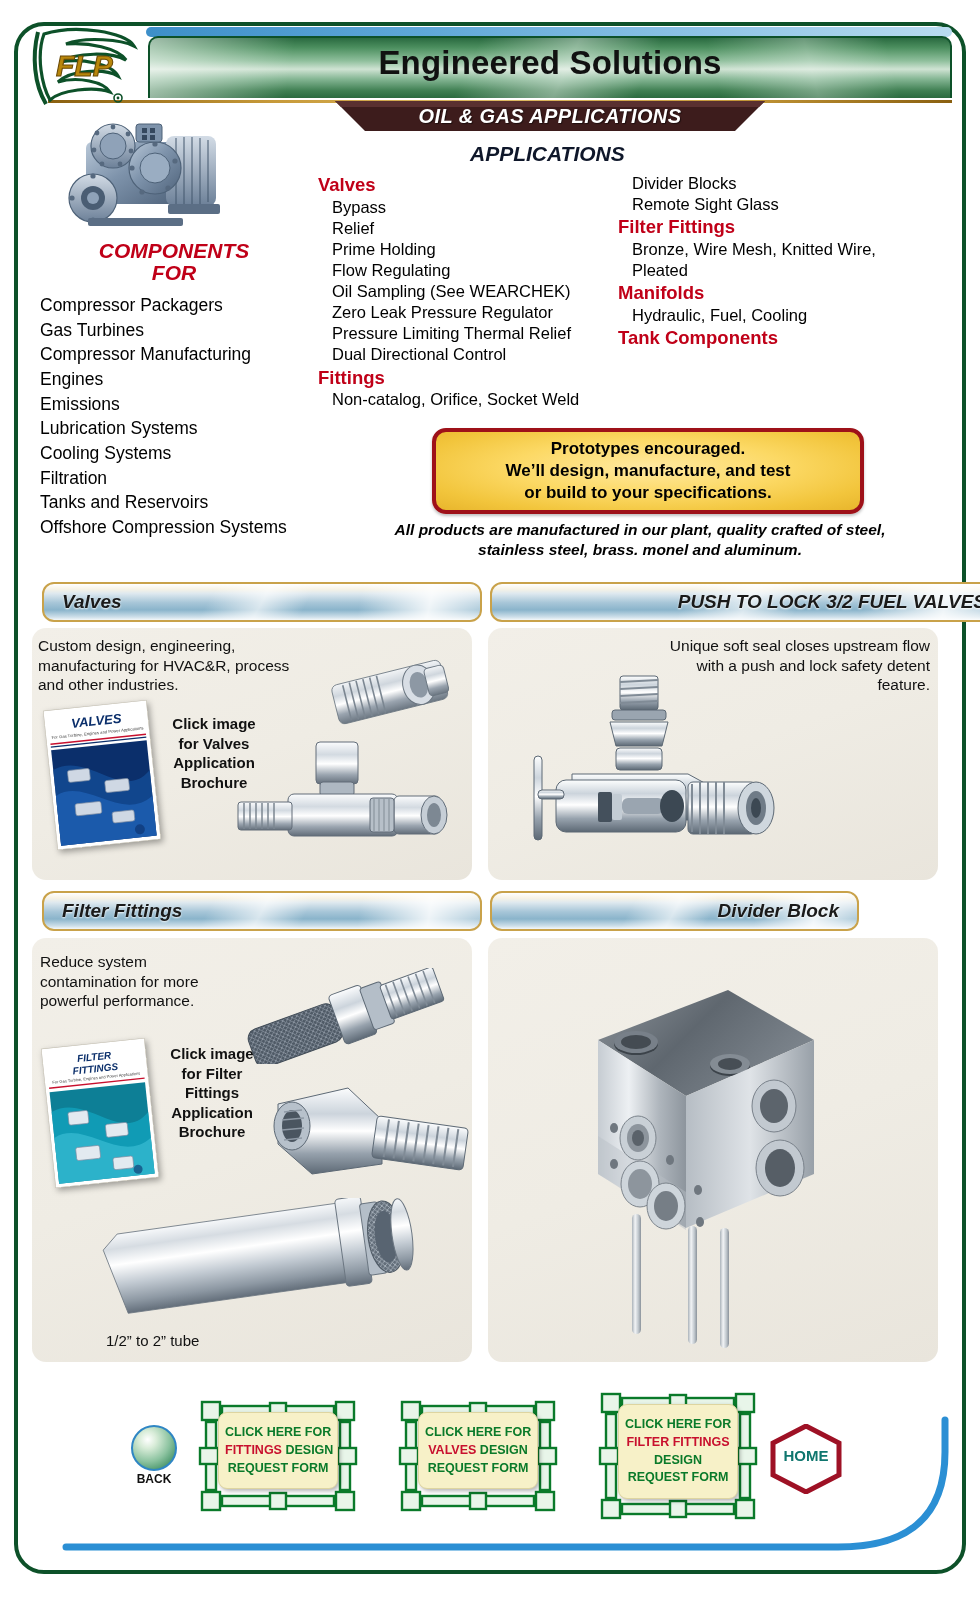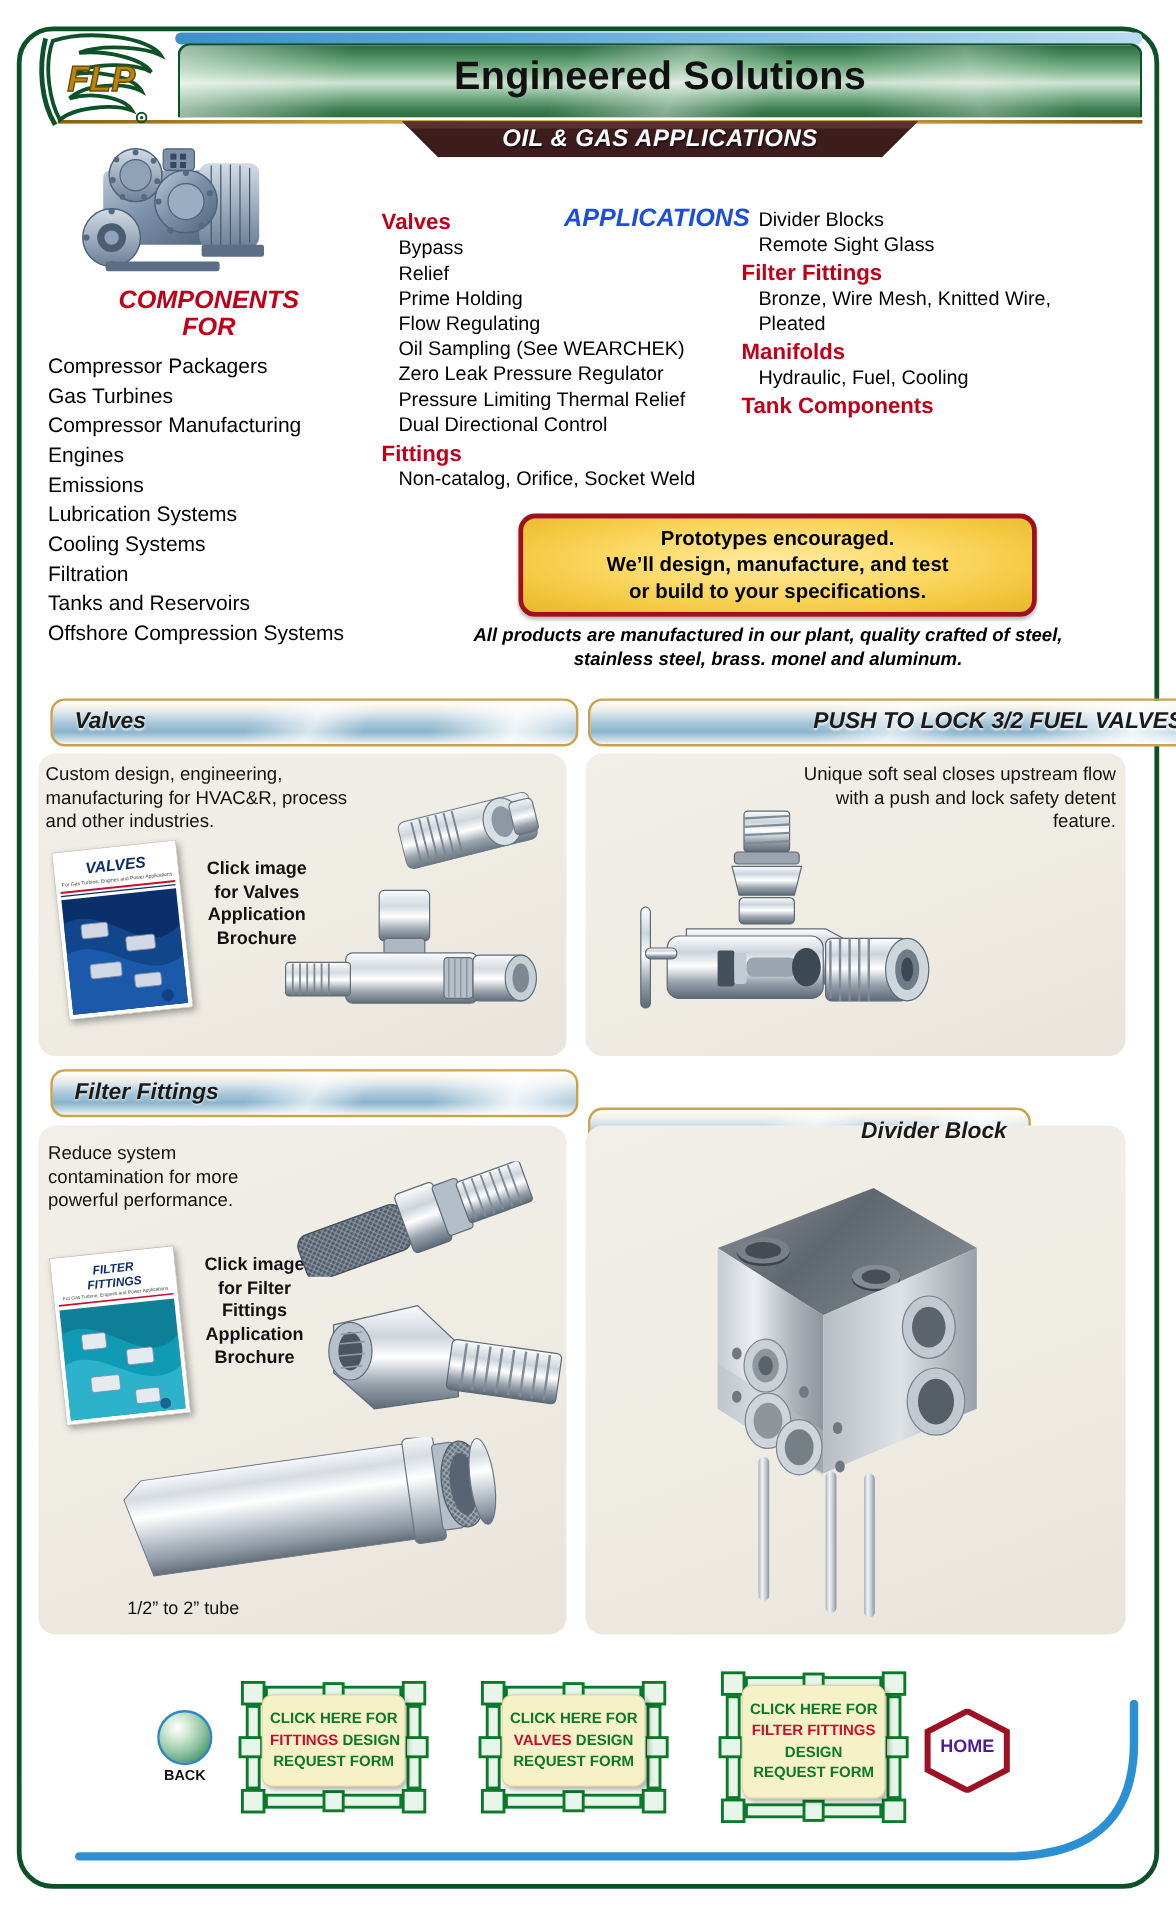--- a/index.html
+++ b/index.html
@@ -95,21 +95,21 @@
   .components h2 {
     color: #c00018; font-size: 21px; font-style: italic; font-weight: bold;
     text-align: center; line-height: 1.05;
   }
   .components ul { list-style: none; margin-top: 9px; }
   .components li { font-size: 17.5px; color: #000; line-height: 1.41; }
 
   
   .apps-title {
     position: absolute; left: 470px; top: 142px;
-    font-size: 21px; font-weight: bold; font-style: italic; color: #1d4ed8; margin-top: 28px;
+    font-size: 21px; font-weight: bold; font-style: italic; color: #0f172a;
   }
   .apps-col-left { position: absolute; left: 318px; top: 173px; width: 290px; }
   .apps-col-right { position: absolute; left: 618px; top: 173px; width: 300px; }
   .app-head { color: #c00018; font-size: 18.5px; font-weight: bold; line-height: 1.28; }
   .app-item { color: #000; font-size: 16.5px; line-height: 1.28; padding-left: 14px; }
 
   
   .proto-box {
     position: absolute; left: 432px; top: 428px;
     width: 432px; height: 86px;
@@ -190,21 +190,21 @@
     padding: 11px 6px;
     text-align: center;
     box-shadow: 2px 2px 4px rgba(0,0,0,0.30);
   }
   .pipe-inner .ln { font-size: 12.5px; font-weight: bold; color: #0a7a2a; line-height: 1.42; white-space: nowrap; }
   .pipe-inner .ln .hl { color: #c8102e; }
 
   .home-hex { position: absolute; left: 770px; top: 1424px; width: 72px; height: 70px; }
   .home-text {
     position: absolute; left: 770px; top: 1447px; width: 72px;
-    text-align: center; font-size: 15px; font-weight: bold; color: #4c1d95;
+    text-align: center; font-size: 15px; font-weight: bold; color: #0f766e;
   }
 </style>
 </head>
 <body>
 
 <div class="page-frame"></div>
 
 <svg class="swoosh" viewBox="0 0 980 1607">
 
   <path d="M66 1547 L838 1547 C905 1547 945 1520 945 1452 L945 1420" fill="none" stroke="#2b8fd4" stroke-width="7" stroke-linecap="round"></path>
@@ -492,21 +492,21 @@
     </g>
     <ellipse cx="244" cy="138" rx="18" ry="26" fill="#cfd7de" stroke="#5c6874"></ellipse>
     <ellipse cx="244" cy="138" rx="10" ry="17" fill="#6f7b87"></ellipse>
     <ellipse cx="244" cy="138" rx="5" ry="10" fill="#3c4853"></ellipse>
   </svg>
 </div>
 
 <div class="banner left-label" style="left:42px; top:891px; width:440px;">
   <span class="btext">Filter Fittings</span>
 </div>
-<div class="banner right-label" style="left:490px; top:891px; width:369px;margin-top:32px;">
+<div class="banner right-label" style="left:490px; top:891px; width:369px;">
   <span class="btext">Divider Block</span>
 </div>
 
 <div class="panel" style="left:32px; top:938px; width:440px; height:424px;"></div>
 <div class="panel" style="left:488px; top:938px; width:450px; height:424px;"></div>
 
 <div class="panel-text" style="left:40px; top:952px; width:200px;">Reduce system contamination for more powerful performance.</div>
 
 <div class="brochure" style="left:48px; top:1043px; width:104px; height:140px; transform:rotate(-6deg);">
   <svg viewBox="0 0 104 140" width="104" height="140">

